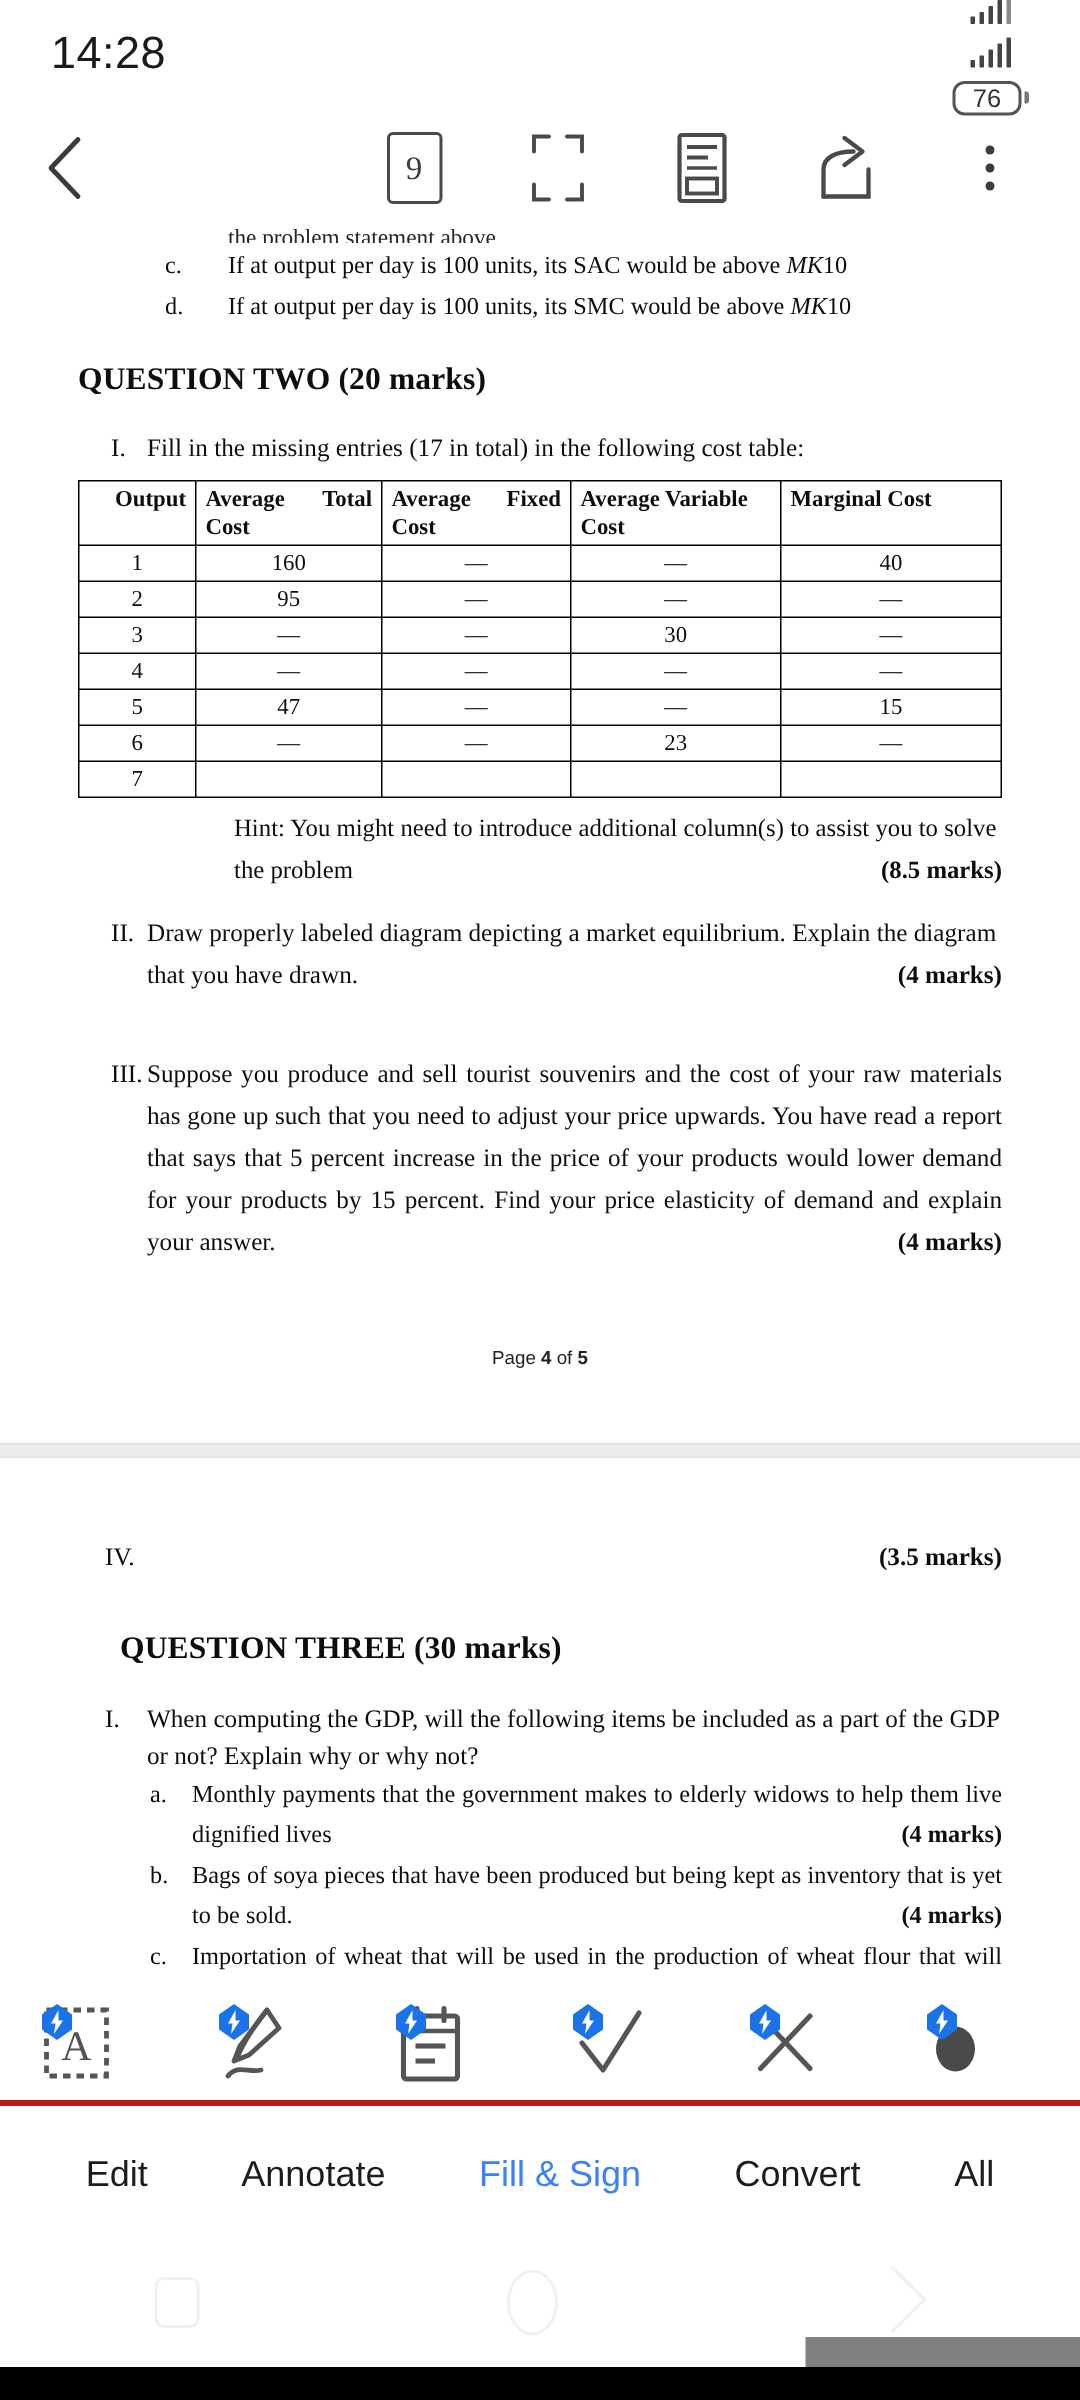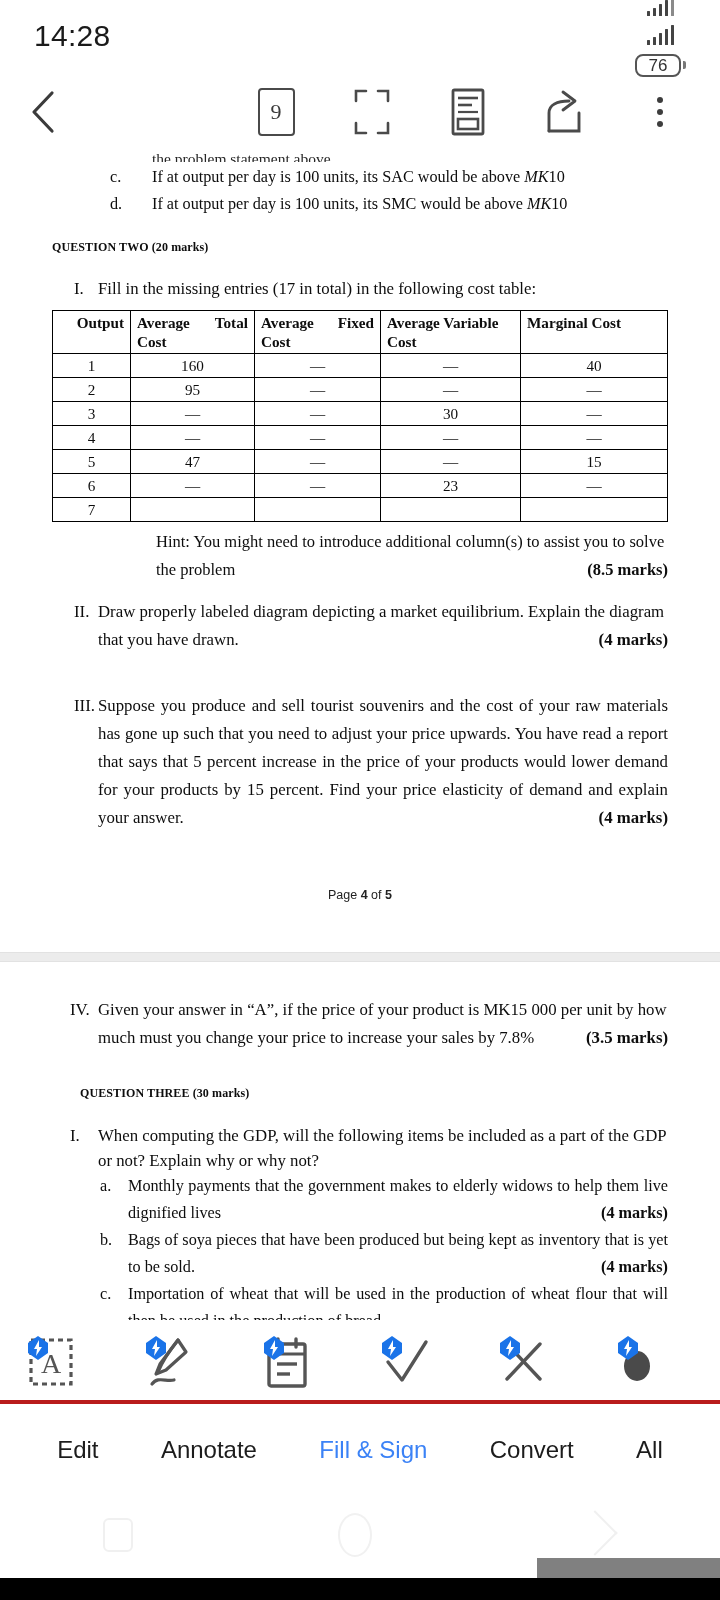--- a/index.html
+++ b/index.html
@@ -72,21 +72,21 @@
     padding-left: 100px; position: relative; top: -2px;
   }
 
   .lvl-a { display: flex; font-size: 16.2px; line-height: 27px; padding-left: 58px; }
   .lvl-a .mk { width: 42px; flex: none; }
   .lvl-a .bd { flex: 1; }
   .ital { font-style: italic; }
 
   h3.qhead {
     font-family: "Liberation Serif", serif;
-    font-size: 12px; font-weight: bold; letter-spacing: .1px;
+    font-size: 21px; font-weight: bold; letter-spacing: .1px;
   }
 
   .rom { display: flex; font-size: 16.8px; line-height: 28px; }
   .rom .mk { width: 46px; flex: none; text-align: left; padding-left: 22px; }
   .rom .bd { flex: 1; }
   .just { text-align: justify; }
   .mk-right { float: right; font-weight: bold; }
 
   
   table.cost {
@@ -344,26 +344,25 @@
         <div class="pagefoot">
           <span>Page </span><b>4</b><span> of </span><b>5</b>
         </div>
         <div style="height:50px"></div>
       </div>
     </div>
 
     <div class="page-gap"></div>
 
     <div class="page">
-      <div class="pg-inner" style="padding-top:34px">
+      <div class="pg-inner" style="padding-top:52px">
 
         <div class="rom">
           <span class="mk" style="padding-left:18px">IV.</span>
           <span class="bd">
-            <span>Given your answer in “A”, if the price of your product is MK15 000 per unit by how much must you change your price to increase your sales by 7.8%</span>
             <span class="mk-right">(3.5 marks)</span>
           </span>
         </div>
 
         <h3 class="qhead" style="margin-top:34px;padding-left:28px">QUESTION THREE (30 marks)</h3>
 
         <div class="rom" style="margin-top:22px;line-height:25px">
           <span class="mk" style="padding-left:18px">I.</span>
           <span class="bd">When computing the GDP, will the following items be included as a part of the GDP or not? Explain why or why not?</span>
         </div>

